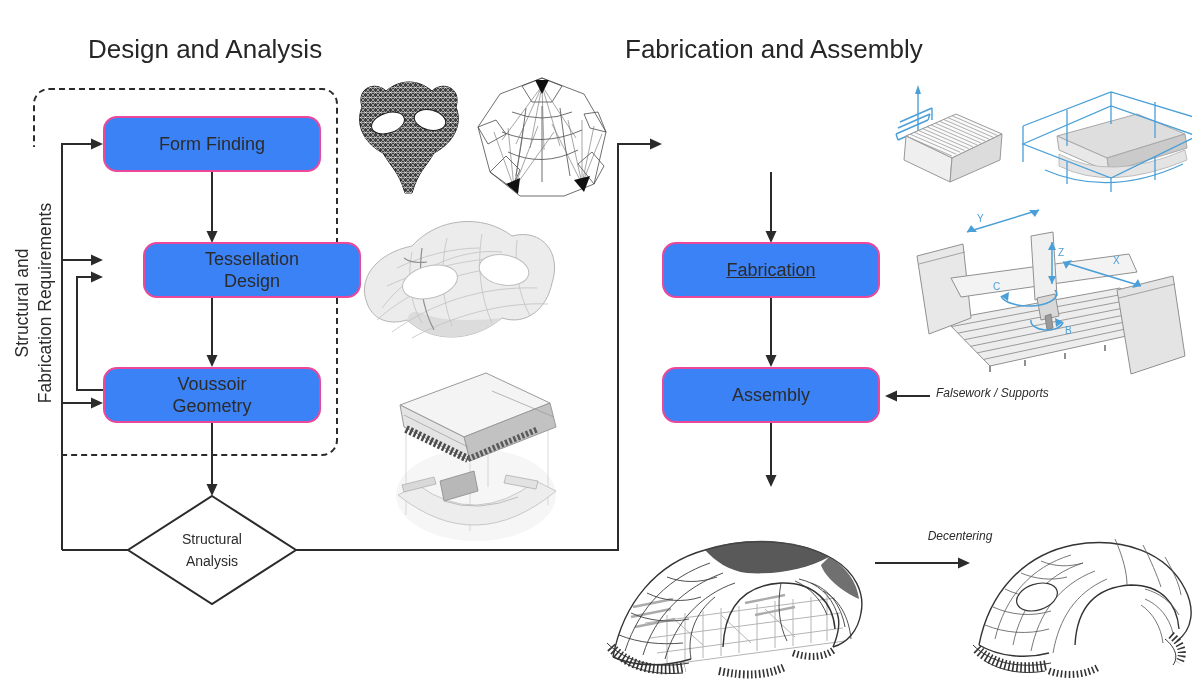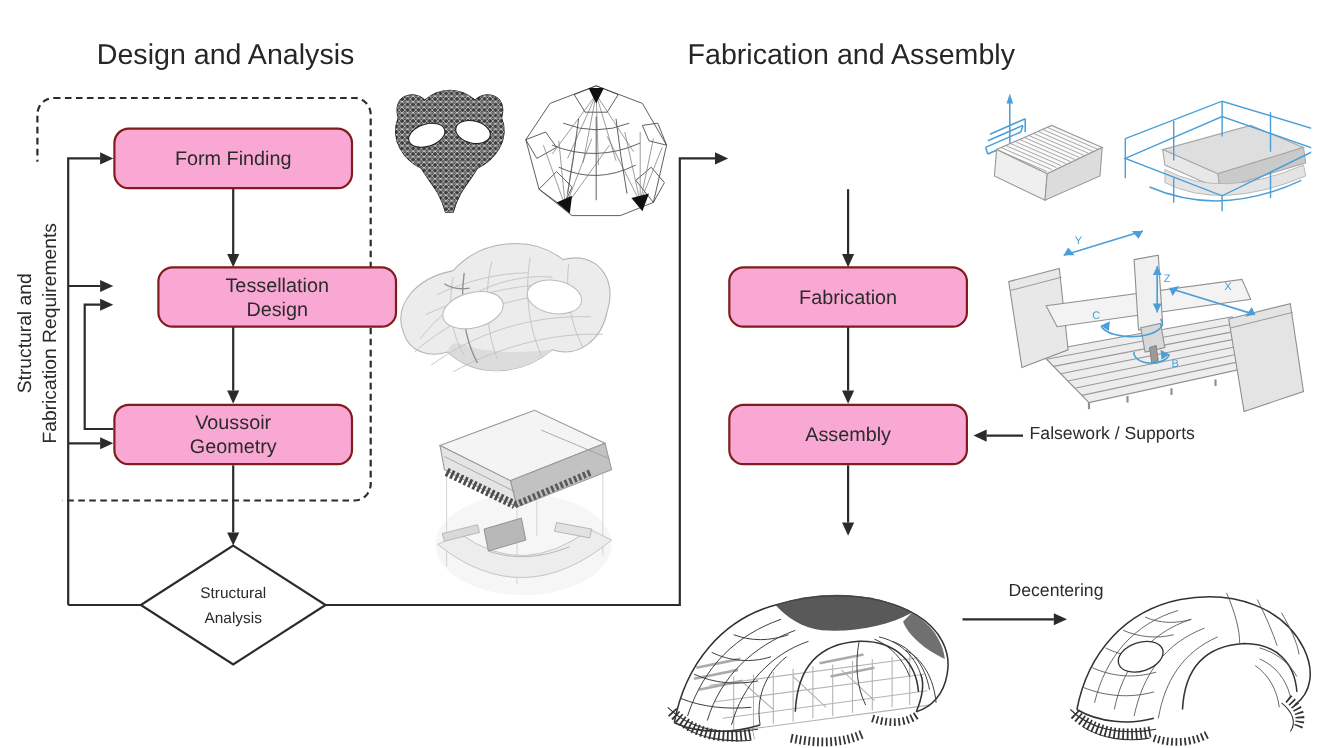--- a/index.html
+++ b/index.html
@@ -1,28 +1,28 @@
 <!DOCTYPE html>
 <html><head>
 <meta charset="utf-8">
 <style>
   html,body{margin:0;padding:0;background:#fff;}
   .canvas{position:relative;width:1192px;height:680px;background:#ffffff;overflow:hidden;
           font-family:"Liberation Sans",sans-serif;color:#2b2b2b;}
   .section-title{position:absolute;font-size:26px;font-weight:400;color:#262626;z-index:4;white-space:nowrap;}
-  .flowbox{position:absolute;width:218px;height:56px;border:2px solid #7f1d1d;border-radius:14px;
-           background:#f9a8d4;display:flex;align-items:center;justify-content:center;text-align:center;
+  .flowbox{position:absolute;width:218px;height:56px;border:2px solid #ec4899;border-radius:14px;
+           background:#3b82f6;display:flex;align-items:center;justify-content:center;text-align:center;
            font-size:18px;line-height:22px;white-space:pre-line;box-sizing:border-box;z-index:3;}
   .dashed-region{position:absolute;left:33px;top:88px;width:305px;height:368px;border:2px dashed #2b2b2b;
            border-radius:16px;box-sizing:border-box;z-index:0;background:transparent;}
   .vlabel{position:absolute;left:-122px;top:280px;width:312px;height:46px;transform:rotate(-90deg);
            text-align:center;font-size:17.5px;line-height:23px;white-space:pre-line;background:#fff;z-index:1;}
   .diamond-label{position:absolute;left:152px;top:528px;width:120px;text-align:center;font-size:14px;
            line-height:22px;white-space:pre-line;z-index:3;}
-  .side-label{position:absolute;font-size:16px;z-index:3;white-space:nowrap;}
+  .side-label{position:absolute;font-size:12px;z-index:3;white-space:nowrap;font-style:italic;}
   svg{display:block;}
   .overlay{position:absolute;left:0;top:0;z-index:2;}
   .illus{position:absolute;z-index:1;}
 </style>
 </head>
 <body>
 
 <div class="canvas">
 
   <div class="section-title" style="left:88px;top:34px;">Design and Analysis</div>
@@ -74,21 +74,21 @@
       <path d="M970 563 L958 557.5 L958 568.5 Z"></path>
     </g>
     <polygon points="212,496 296,550 212,604 128,550" fill="#ffffff" stroke="#2b2b2b" stroke-width="2"></polygon>
   </svg>
 
   <div class="flowbox" style="left:103px;top:116px;">Form Finding</div>
   <div class="flowbox" style="left:103px;top:242px;margin-left:40px;">Tessellation
 Design</div>
   <div class="flowbox" style="left:103px;top:367px;">Voussoir
 Geometry</div>
-  <div class="flowbox" style="left:662px;top:242px;">Fabrication</div>
+  <div class="flowbox" style="left:662px;top:242px;text-decoration:underline;">Fabrication</div>
   <div class="flowbox" style="left:662px;top:367px;">Assembly</div>
 
   <div class="diamond-label">Structural
 Analysis</div>
 
   <div class="side-label" style="left:936px;top:386px;">Falsework / Supports</div>
   <div class="side-label" style="left:901px;top:529px;width:118px;text-align:center;">Decentering</div>
 
   <svg class="illus" style="left:348px;top:75px;" width="122" height="125" viewBox="0 0 122 125">
     <defs>

